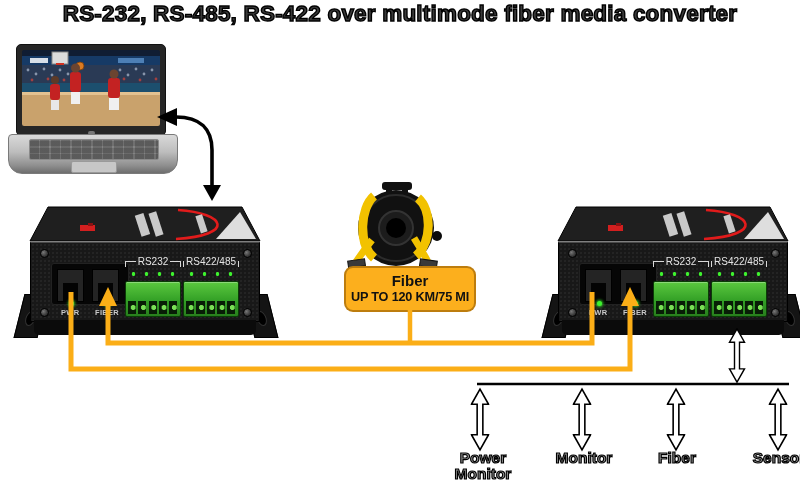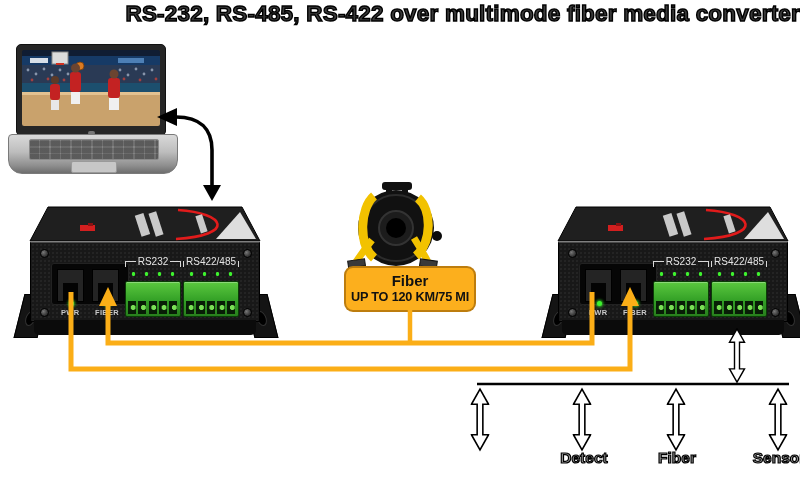--- a/index.html
+++ b/index.html
@@ -1,20 +1,20 @@
 <!DOCTYPE html>
 <html><head>
 <meta charset="utf-8">
 <style>
   html,body{margin:0;padding:0;background:#fff;}
   .stage{position:relative;width:800px;height:491px;background:#fff;overflow:hidden;
          font-family:"Liberation Sans",sans-serif;}
 
   
-  .title{position:absolute;left:0;top:1px;width:800px;text-align:right;
+  .title{position:absolute;left:0;top:1px;width:800px;text-align:center;
          font-size:22.5px;font-weight:bold;letter-spacing:.2px;color:#3a3a3a;
          -webkit-text-stroke:1.4px #000;}
 
   
   .laptop{position:absolute;left:8px;top:44px;width:170px;height:132px;}
   .lt-screen{position:absolute;left:8px;top:0;width:150px;height:92px;background:#262626;
              border:1px solid #111;border-radius:5px;padding:5px;box-sizing:border-box;}
   .lt-screen svg{display:block;width:138px;height:76px;border-radius:2px;}
   .hp-dot{position:absolute;left:71px;bottom:0;width:7px;height:4px;background:#777;border-radius:3px;}
   .lt-base{position:absolute;left:0;top:90px;width:170px;height:40px;
@@ -294,17 +294,18 @@
       </symbol>
     </defs>
     <line x1="477" y1="384" x2="789" y2="384" stroke="#000" stroke-width="2.6"></line>
     <use href="#dblarrow" x="727.5" y="328" width="19" height="55"></use>
     <use href="#dblarrow" x="470.5" y="387" width="19" height="65"></use>
     <use href="#dblarrow" x="572.5" y="387" width="19" height="65"></use>
     <use href="#dblarrow" x="666.5" y="387" width="19" height="65"></use>
     <use href="#dblarrow" x="768.5" y="387" width="19" height="65"></use>
   </svg>
 
-  <div class="ep-label" style="left:551px">Detect</div>
+  <div class="ep-label" style="left:450px">Power Monitor</div>
+  <div class="ep-label" style="left:551px">Monitor</div>
   <div class="ep-label" style="left:644px">Fiber</div>
   <div class="ep-label" style="left:746px">Sensor</div>
 
 </div>
 
 </body></html>

